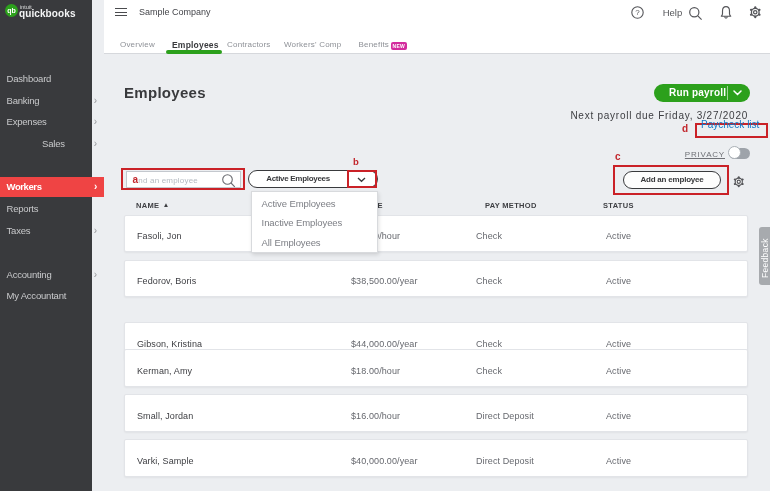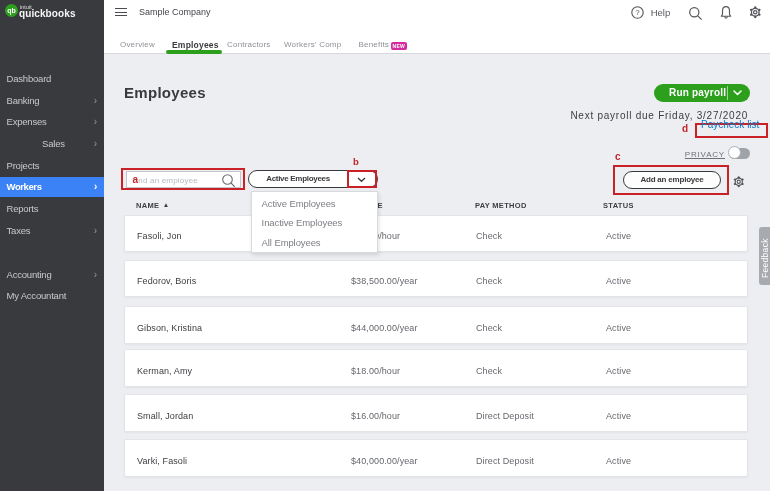--- a/index.html
+++ b/index.html
@@ -1,29 +1,29 @@
 <!DOCTYPE html>
 <html><head>
 <meta charset="utf-8">
 <style>
   * { margin:0; padding:0; box-sizing:border-box; }
   html,body { width:770px; height:491px; overflow:hidden; }
   body { font-family:"Liberation Sans", sans-serif; position:relative; background:#eceef1; }
   .abs { position:absolute; }
 
   
-  #sidebar { left:0; top:0; width:104px; height:491px; background:#393a3d; z-index:5; }
+  #sidebar { left:0; top:0; width:92px; height:491px; background:#393a3d; z-index:5; }
   #logo-circle { left:5px; top:4px; width:13px; height:13px; border-radius:50%; background:#2ca01c; color:#fff; font-size:7px; font-weight:bold; text-align:center; line-height:13px; }
   #logo-intuit { left:20px; top:4px; font-size:5px; color:#e8e9ea; letter-spacing:0.2px; }
   #logo-qb { left:19px; top:8px; font-size:10px; font-weight:bold; color:#f4f5f6; letter-spacing:0.1px; }
   #newbtn { left:5.5px; top:36.5px; width:85.5px; height:19px; border:1.5px solid #dddfe2; border-radius:10px; color:#fff; font-size:10px; font-weight:bold; text-align:center; line-height:15.5px; }
   #newbtn .plus { font-weight:400; font-size:13.5px; margin-right:3px; position:relative; top:0.5px; }
   .nav-item { position:absolute; left:0; width:104px; height:21.75px; line-height:21.75px; padding-left:6.5px; font-size:9.5px; color:#c9cacc; letter-spacing:-0.2px; }
   .nav-item .chev { position:absolute; right:7px; top:0; font-size:10px; color:#96979a; }
-  .nav-item.active { background:#3b82f6; color:#fff; font-weight:bold; height:20.6px; line-height:20.6px; letter-spacing:-0.4px; }
+  .nav-item.active { background:#ef4444; color:#fff; font-weight:bold; height:20.6px; line-height:20.6px; letter-spacing:-0.4px; }
   .nav-item.active .chev { color:#fff; font-weight:bold; }
 
   
   #topbar { left:104px; top:0; width:666px; height:54px; background:#fff; border-bottom:1px solid #d6d8dc; }
   #burger { left:115px; top:8px; width:12px; height:8px; border-top:1.6px solid #4a4b4e; border-bottom:1.6px solid #4a4b4e; }
   #burger:before { content:""; position:absolute; left:0; right:0; top:2.6px; border-top:1.6px solid #4a4b4e; }
   #company { left:139px; top:7px; font-size:9px; color:#44454a; }
   #helpwrap { left:631px; top:6px; font-size:9.5px; color:#55565a; }
 
   
@@ -83,21 +83,21 @@
 <body>
 
 <div id="topbar" class="abs"></div>
 <div id="burger" class="abs"></div>
 <div id="company" class="abs">Sample Company</div>
 <div id="helpwrap" class="abs">
   <svg width="13" height="13" viewBox="0 0 13 13" style="vertical-align:-3px">
       <circle cx="6.5" cy="6.5" r="5.7" fill="none" stroke="#55565a" stroke-width="1.1"></circle>
       <text x="6.5" y="9.2" text-anchor="middle" font-size="8" fill="#55565a" font-family="Liberation Sans">?</text>
     </svg>
-  <span style="margin-left:4px;">Help</span>
+  <span style="margin-left:16px;">Help</span>
 </div>
 <svg class="abs" style="left:688px; top:6px;" width="15" height="15" viewBox="0 0 15 15">
     <circle cx="6.3" cy="6.3" r="4.6" fill="none" stroke="#55565a" stroke-width="1.2"></circle>
     <line x1="9.8" y1="9.8" x2="13.6" y2="13.6" stroke="#55565a" stroke-width="1.2"></line>
   </svg>
 <svg class="abs" style="left:718.5px; top:4.5px;" width="14" height="15" viewBox="0 0 14 15">
     <path d="M7 1.6 C4.7 1.6 3.5 3.5 3.5 5.9 L3.5 8.8 C3.5 9.8 3 10.6 2.3 11.2 L11.7 11.2 C11 10.6 10.5 9.8 10.5 8.8 L10.5 5.9 C10.5 3.5 9.3 1.6 7 1.6 Z" fill="none" stroke="#55565a" stroke-width="1.15" stroke-linejoin="round"></path>
     <path d="M5.7 11.6 C5.7 12.6 6.2 13.2 7 13.2 C7.8 13.2 8.3 12.6 8.3 11.6" fill="none" stroke="#55565a" stroke-width="1.1"></path>
   </svg>
 <svg class="abs" style="left:748px; top:5px;" width="14.5" height="14.5" viewBox="0 0 14 14">
@@ -166,55 +166,55 @@
       <line x1="4.23" y1="5.40" x2="2.89" y2="4.62" stroke-width="2.1" stroke-linecap="round"></line>
       <line x1="7.00" y1="3.80" x2="7.00" y2="2.25" stroke-width="2.1" stroke-linecap="round"></line>
       <line x1="9.77" y1="5.40" x2="11.11" y2="4.62" stroke-width="2.1" stroke-linecap="round"></line>
       <circle cx="7" cy="7" r="3.7" stroke-width="1.25" fill="#fff"></circle>
       <circle cx="7" cy="7" r="1.65" stroke-width="1.2"></circle>
     </g>
   </svg>
 
 <div class="th abs" style="left:136px;">NAME <span style="font-size:6.5px; vertical-align:0.5px; margin-left:1px;">▲</span></div>
 <div class="th abs" style="left:344.5px;">PAY RATE</div>
-<div class="th abs" style="left:475px;">PAY METHOD</div>
+<div class="th abs" style="left:485px;">PAY METHOD</div>
 <div class="th abs" style="left:603px;">STATUS</div>
 
 <div class="row abs" style="top:214.6px;">
     <span class="c1">Fasoli, Jon</span>
     <span class="c2">$15.00/hour</span>
     <span class="c3">Check</span>
     <span class="c4">Active</span>
   </div>
 <div class="row abs" style="top:259.5px;">
     <span class="c1">Fedorov, Boris</span>
     <span class="c2">$38,500.00/year</span>
     <span class="c3">Check</span>
     <span class="c4">Active</span>
   </div>
-<div class="row abs" style="top:306px;">
+<div class="row abs" style="top:322px;">
     <span class="c1">Gibson, Kristina</span>
     <span class="c2">$44,000.00/year</span>
     <span class="c3">Check</span>
     <span class="c4">Active</span>
   </div>
 <div class="row abs" style="top:349.4px;">
     <span class="c1">Kerman, Amy</span>
     <span class="c2">$18.00/hour</span>
     <span class="c3">Check</span>
     <span class="c4">Active</span>
   </div>
 <div class="row abs" style="top:394.4px;">
     <span class="c1">Small, Jordan</span>
     <span class="c2">$16.00/hour</span>
     <span class="c3">Direct Deposit</span>
     <span class="c4">Active</span>
   </div>
 <div class="row abs" style="top:439.3px;">
-    <span class="c1">Varki, Fasoli</span>
+    <span class="c1">Varki, Sample</span>
     <span class="c2">$40,000.00/year</span>
     <span class="c3">Direct Deposit</span>
     <span class="c4">Active</span>
   </div>
 
 <div id="menu" class="abs">
   <span class="mi" style="top:6.5px;">Active Employees</span>
   <span class="mi" style="top:25.7px;">Inactive Employees</span>
   <span class="mi" style="top:45px;">All Employees</span>
 </div>
@@ -224,19 +224,18 @@
   </div>
 
 <div id="sidebar" class="abs">
   <div id="logo-circle" class="abs">qb</div>
   <div id="logo-intuit" class="abs">intuit</div>
   <div id="logo-qb" class="abs">quickbooks</div>
   <div class="nav-item" style="top:67.9px;">Dashboard</div>
   <div class="nav-item" style="top:89.7px;">Banking<span class="chev">›</span></div>
   <div class="nav-item" style="top:111.4px;">Expenses<span class="chev">›</span></div>
   <div class="nav-item" style="top:133.2px;padding-left:42px;">Sales<span class="chev">›</span></div>
-  <div class="nav-item" style="top:154.9px;">Projects</div>
   <div class="nav-item active" style="top:176.9px;">Workers<span class="chev">›</span></div>
   <div class="nav-item" style="top:198.4px;">Reports</div>
   <div class="nav-item" style="top:220.2px;">Taxes<span class="chev">›</span></div>
   <div class="nav-item" style="top:263.7px;">Accounting<span class="chev">›</span></div>
   <div class="nav-item" style="top:285.4px;">My Accountant</div>
 </div>
 
 </body></html>

